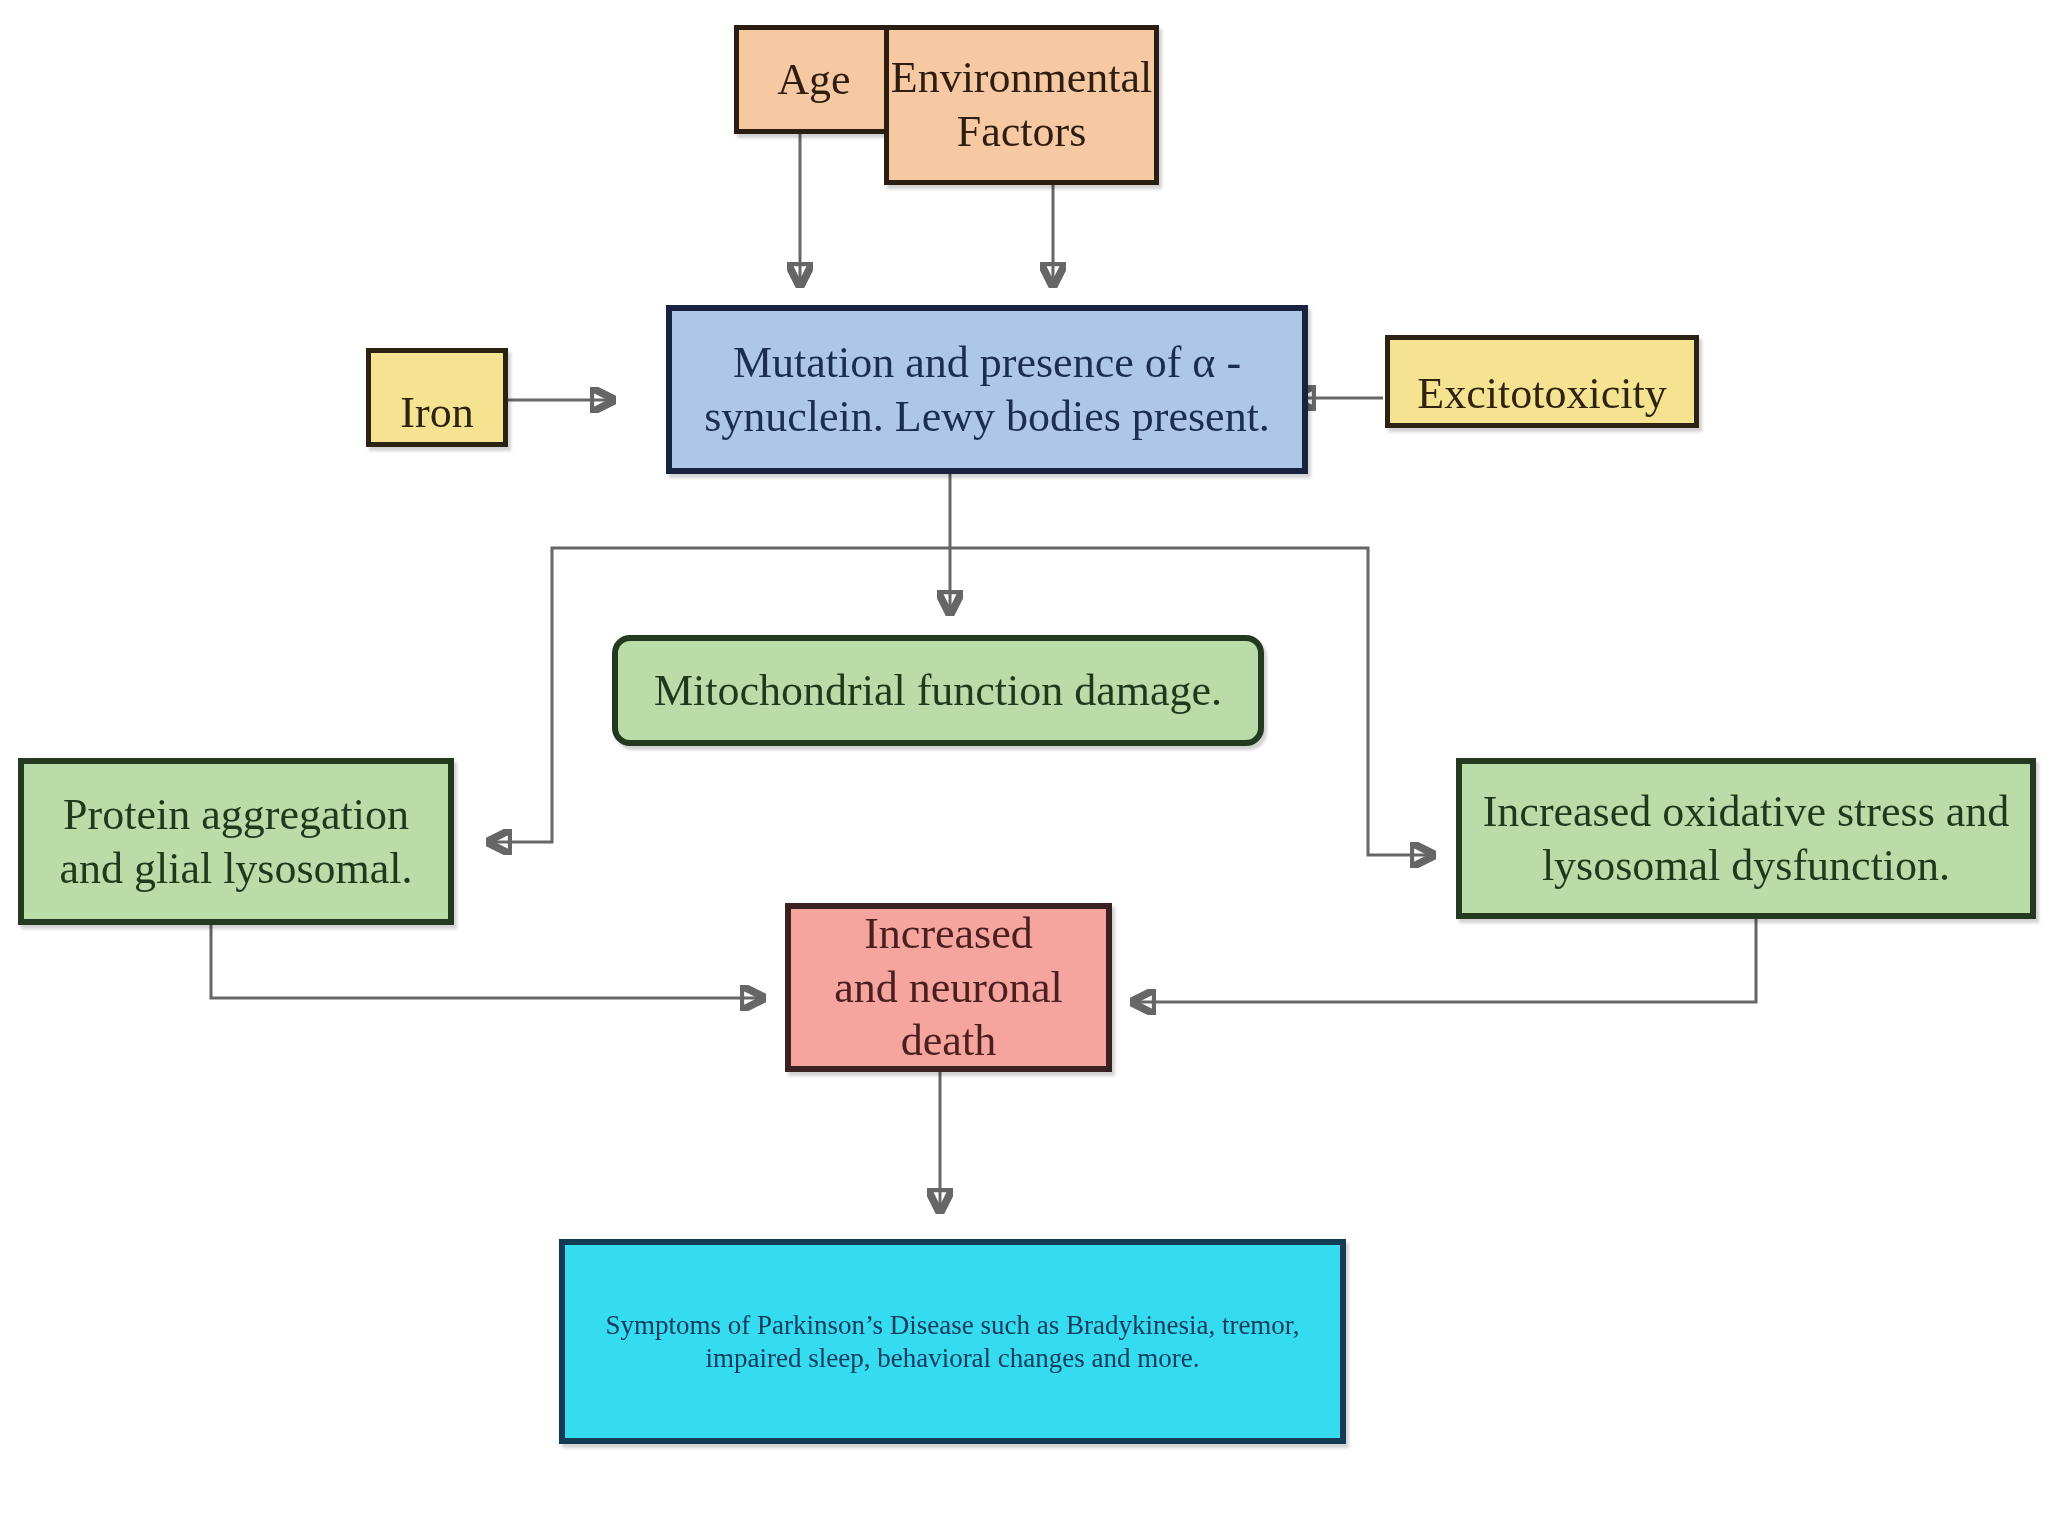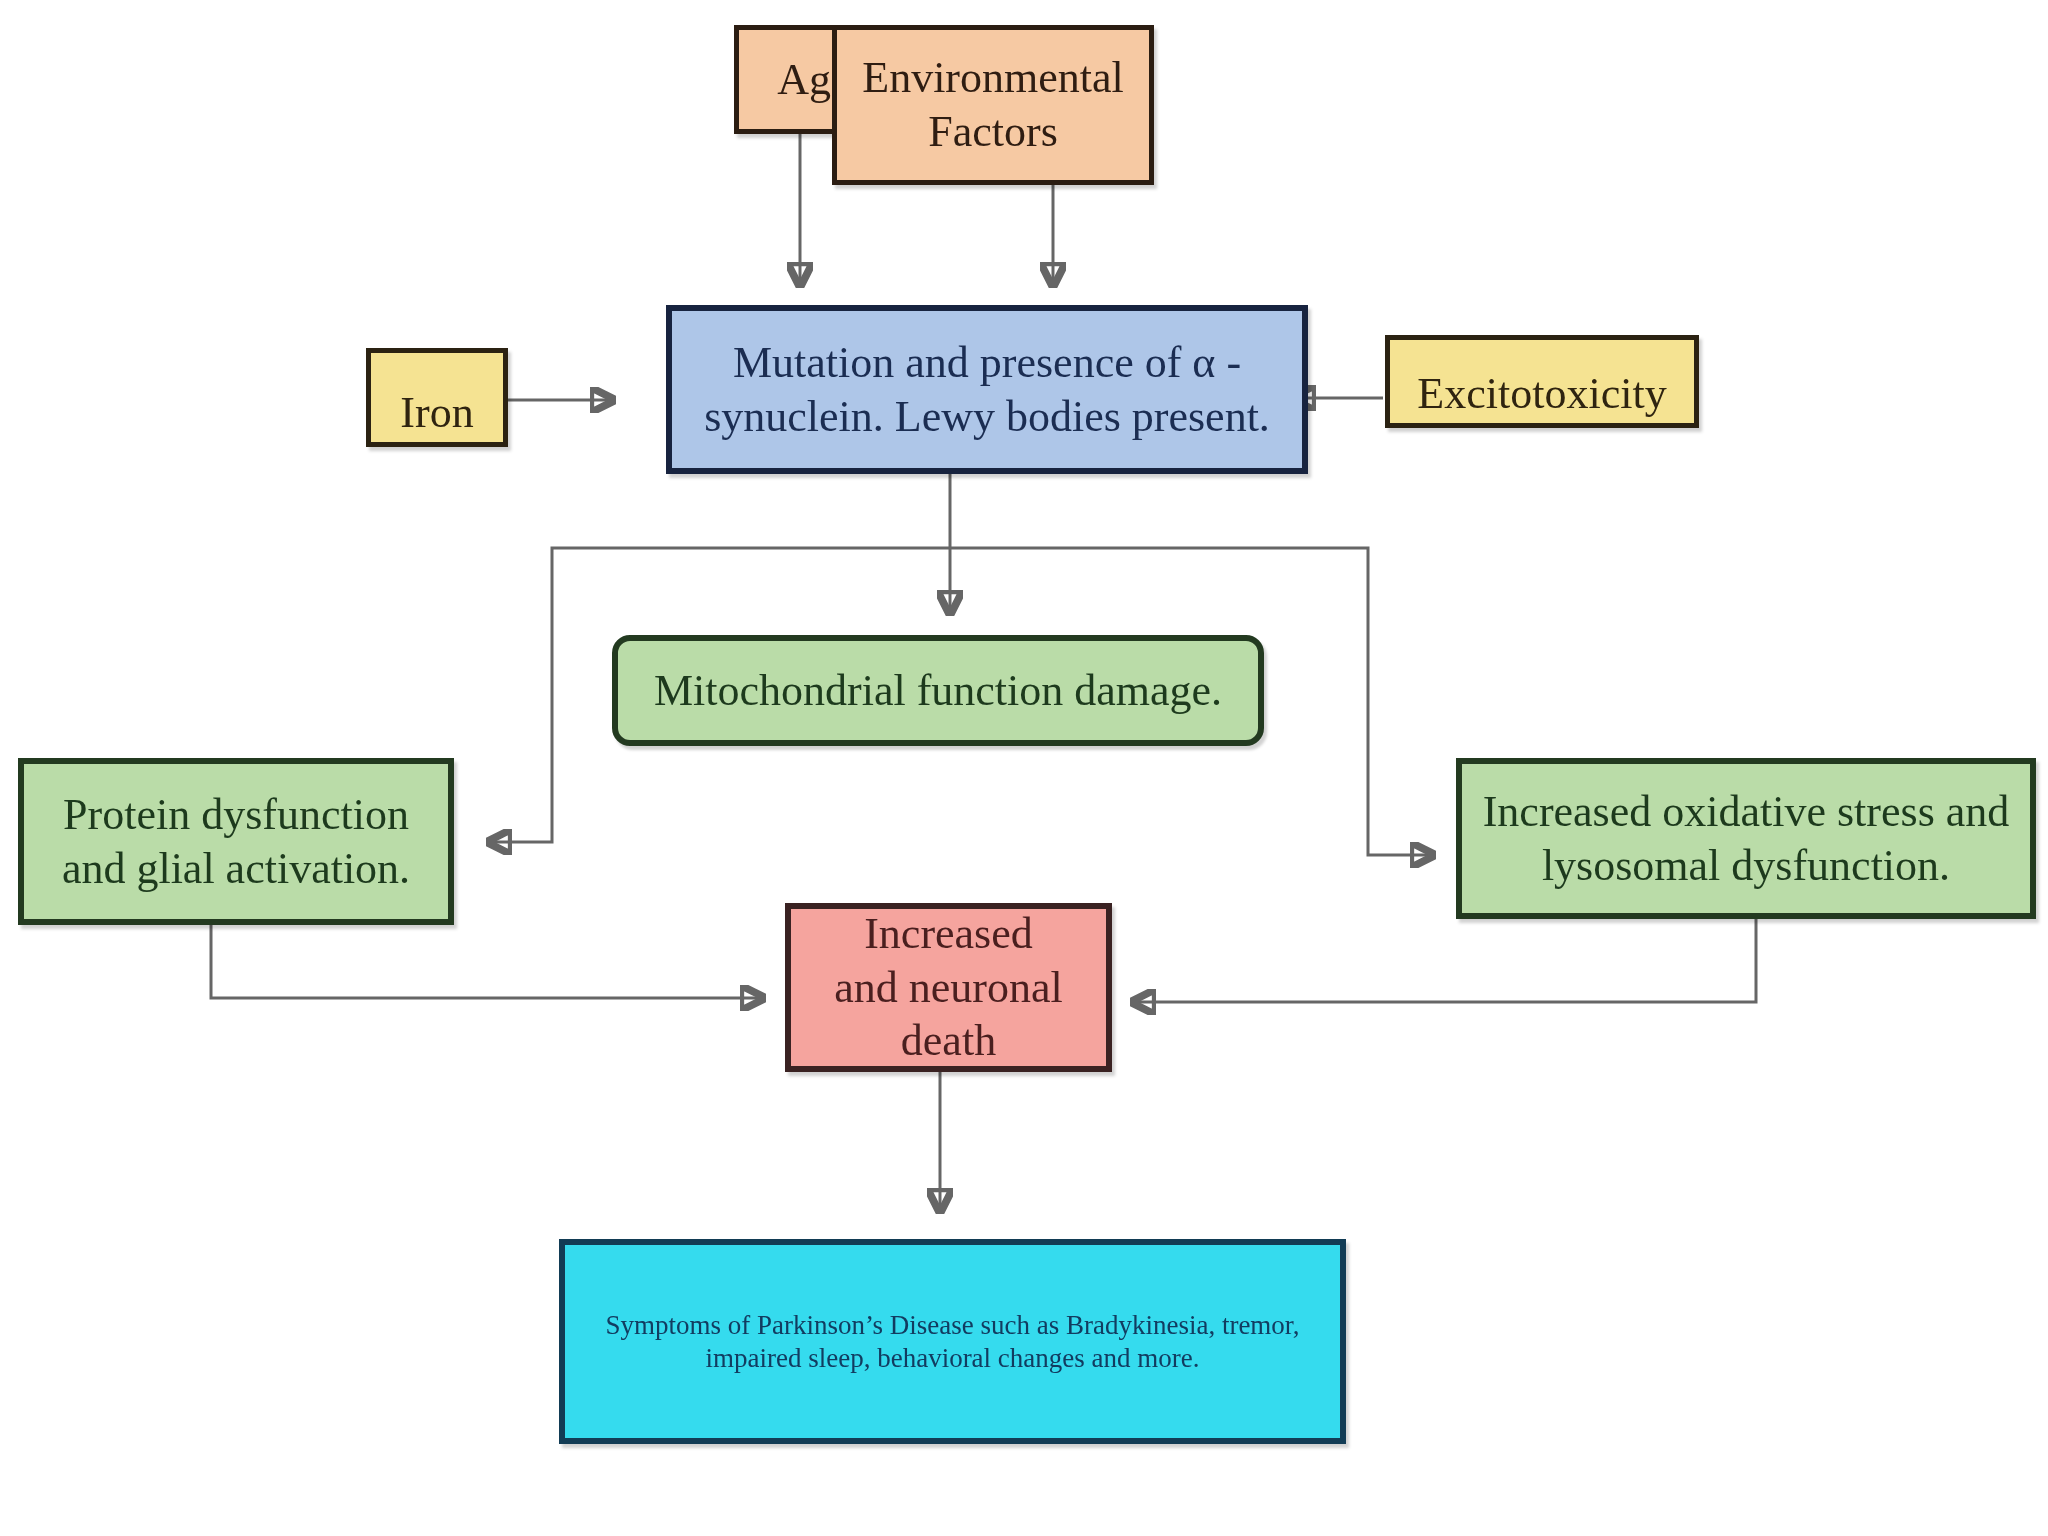--- a/index.html
+++ b/index.html
@@ -53,42 +53,42 @@
     <path d="M 950 548 L 1368 548 L 1368 855 L 1432 855" marker-end="url(#arr)"></path>
     <path d="M 211 925 L 211 998 L 762 998" marker-end="url(#arr)"></path>
     <path d="M 1756 919 L 1756 1002 L 1134 1002" marker-end="url(#arr)"></path>
     <path d="M 940 1072 L 940 1210" marker-end="url(#arr)"></path>
   </svg>
 
   <div class="node peach fs44" style="left:734px; top:25px; width:160px; height:109px;">
     <span>Age</span>
   </div>
 
-  <div class="node peach fs44" style="left:832px; top:25px; width:322px; height:160px;align-items:center;">
+  <div class="node peach fs44" style="left:884px; top:25px; width:275px; height:160px;align-items:center;">
     <span>Environmental Factors</span>
   </div>
 
   <div class="node yellow fs44" style="left:366px; top:348px; width:142px; height:99px;">
     <span>Iron</span>
   </div>
 
   <div class="node blue fs44" style="left:666px; top:305px; width:642px; height:169px;">
     <span>Mutation and presence of α - synuclein. Lewy bodies present.</span>
   </div>
 
   <div class="node yellow fs44" style="left:1385px; top:335px; width:314px; height:93px;">
     <span>Excitotoxicity</span>
   </div>
 
   <div class="node green fs44" style="left:612px; top:635px; width:652px; height:111px;border-radius:18px;">
     <span>Mitochondrial function damage.</span>
   </div>
 
   <div class="node green fs44" style="left:18px; top:758px; width:436px; height:167px;">
-    <span>Protein dysfunction and glial activation.</span>
+    <span>Protein aggregation and glial lysosomal.</span>
   </div>
 
   <div class="node green fs44" style="left:1456px; top:758px; width:580px; height:161px;">
     <span>Increased oxidative stress and lysosomal dysfunction.</span>
   </div>
 
   <div class="node salmon fs44" style="left:785px; top:903px; width:327px; height:169px;">
     <span style="padding:2px 40px;">Increased and neuronal death</span>
   </div>
 

